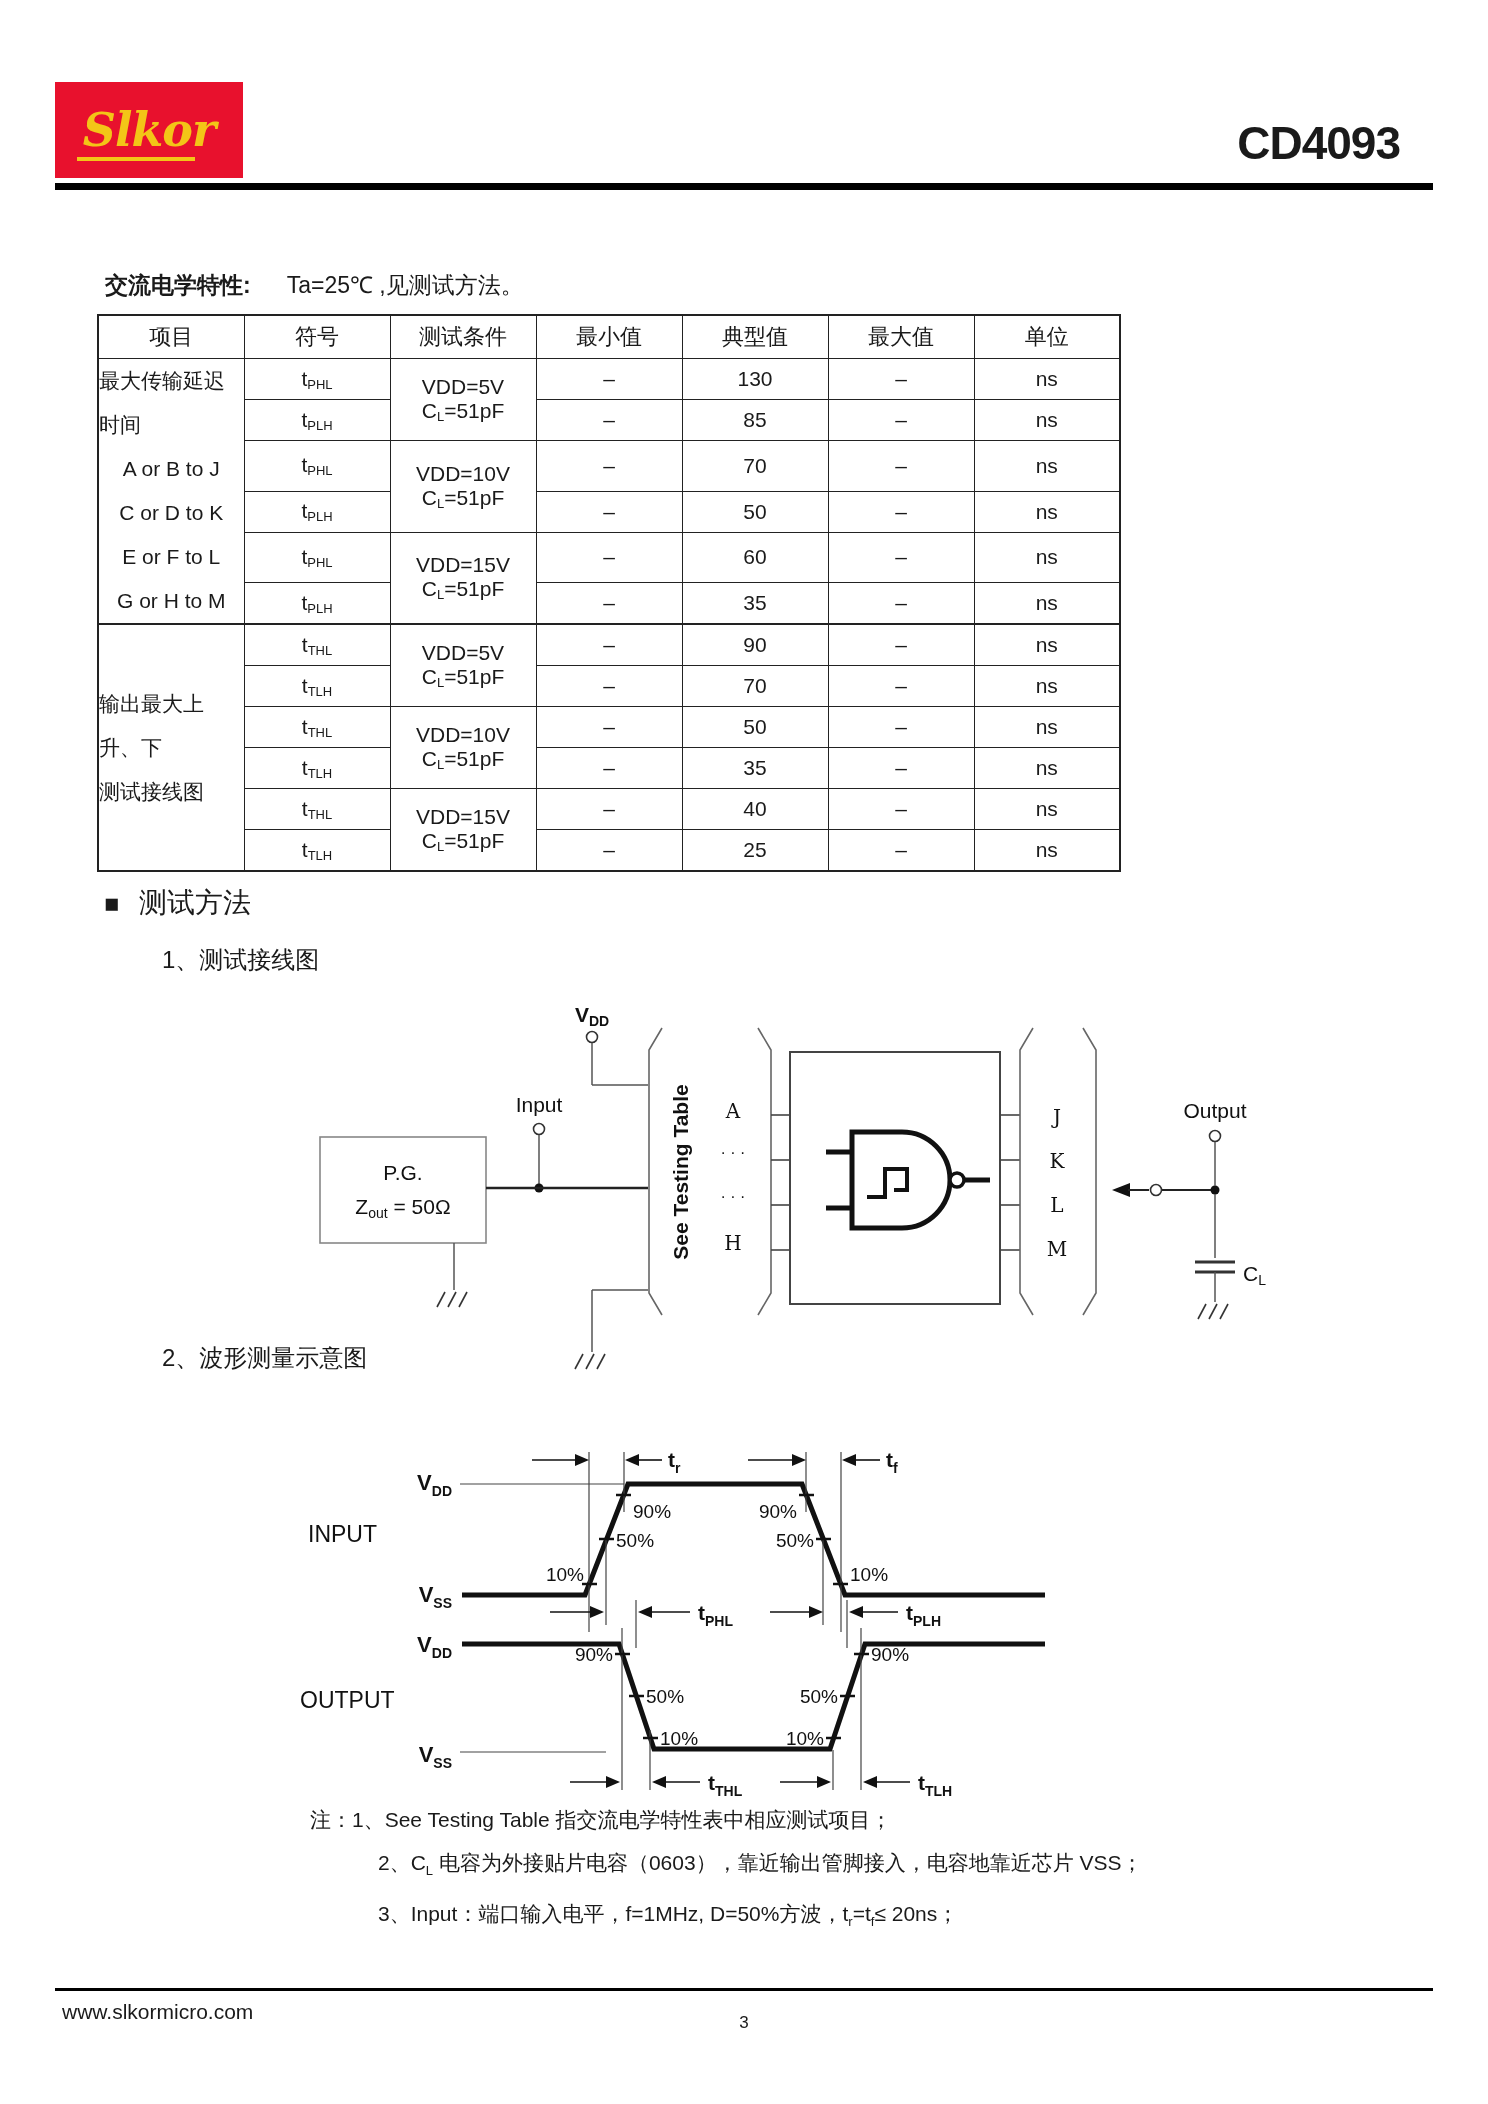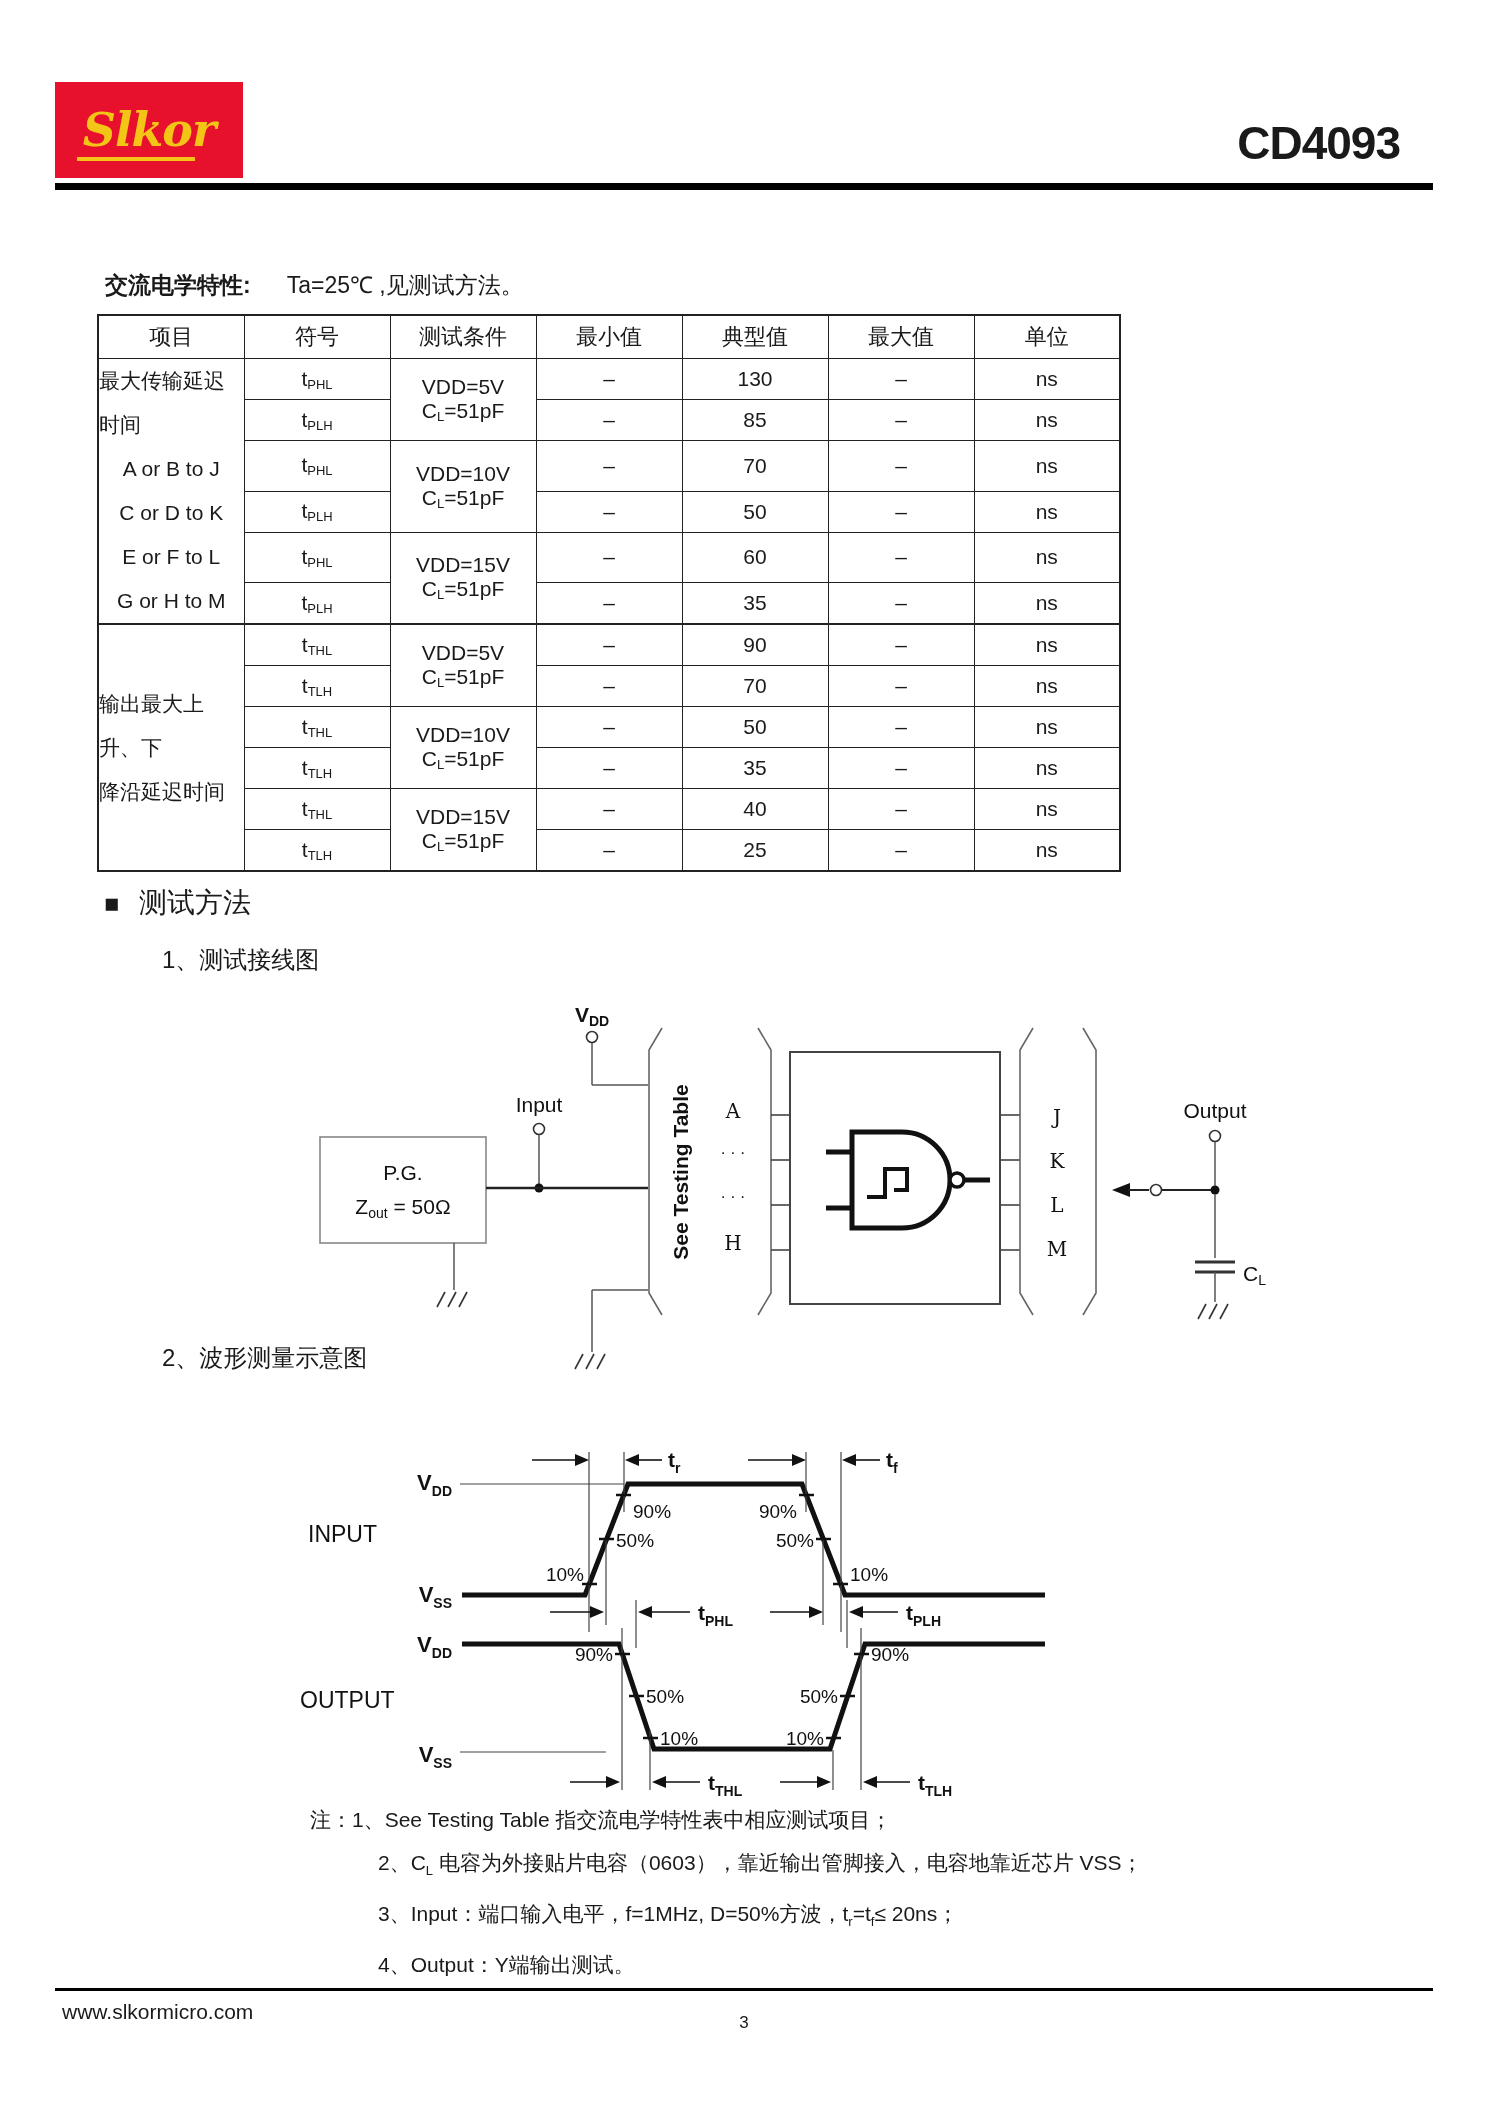--- a/index.html
+++ b/index.html
@@ -135,21 +135,21 @@
         <tr>
           <td class="symbol-cell">t<sub>PLH</sub></td>
           <td>–</td>
           <td>35</td>
           <td>–</td>
           <td>ns</td>
         </tr>
         <tr class="group-sep">
           <td class="item-cell" rowspan="6">
             <div class="item-line il-left">输出最大上升、下</div>
-            <div class="item-line il-left">降沿延迟时间</div>
+            <div class="item-line il-left">测试接线图</div>
           </td>
           <td class="symbol-cell">t<sub>THL</sub></td>
           <td rowspan="2">VDD=5V C<sub>L</sub>=51pF</td>
           <td>–</td>
           <td>90</td>
           <td>–</td>
           <td>ns</td>
         </tr>
         <tr>
           <td class="symbol-cell">t<sub>TLH</sub></td>
@@ -416,19 +416,18 @@
           <line x1="605" y1="382" x2="640" y2="382" stroke="#111" stroke-width="1.6"></line>
         <text x="648" y="390" font-size="21" font-weight="bold"><tspan>t</tspan><tspan class="ssub" dy="6">TLH</tspan></text>
       </g>
     </g>
   </svg>
 
   <div class="notes" id="notes">
       <div class="note-line">注：1、See Testing Table 指交流电学特性表中相应测试项目；</div>
       <div class="note-line">2、C<sub>L</sub> 电容为外接贴片电容（0603），靠近输出管脚接入，电容地靠近芯片 VSS；</div>
       <div class="note-line">3、Input：端口输入电平，f=1MHz, D=50%方波，t<sub>r</sub>=t<sub>f</sub>≤ 20ns；</div>
-      <div class="note-line">4、Output：Y端输出测试。</div>
     </div>
 
   <div class="footer-rule"></div>
   <div class="footer-url">www.slkormicro.com</div>
   <div class="footer-page">3</div>
 </div>
 
 </body></html>

